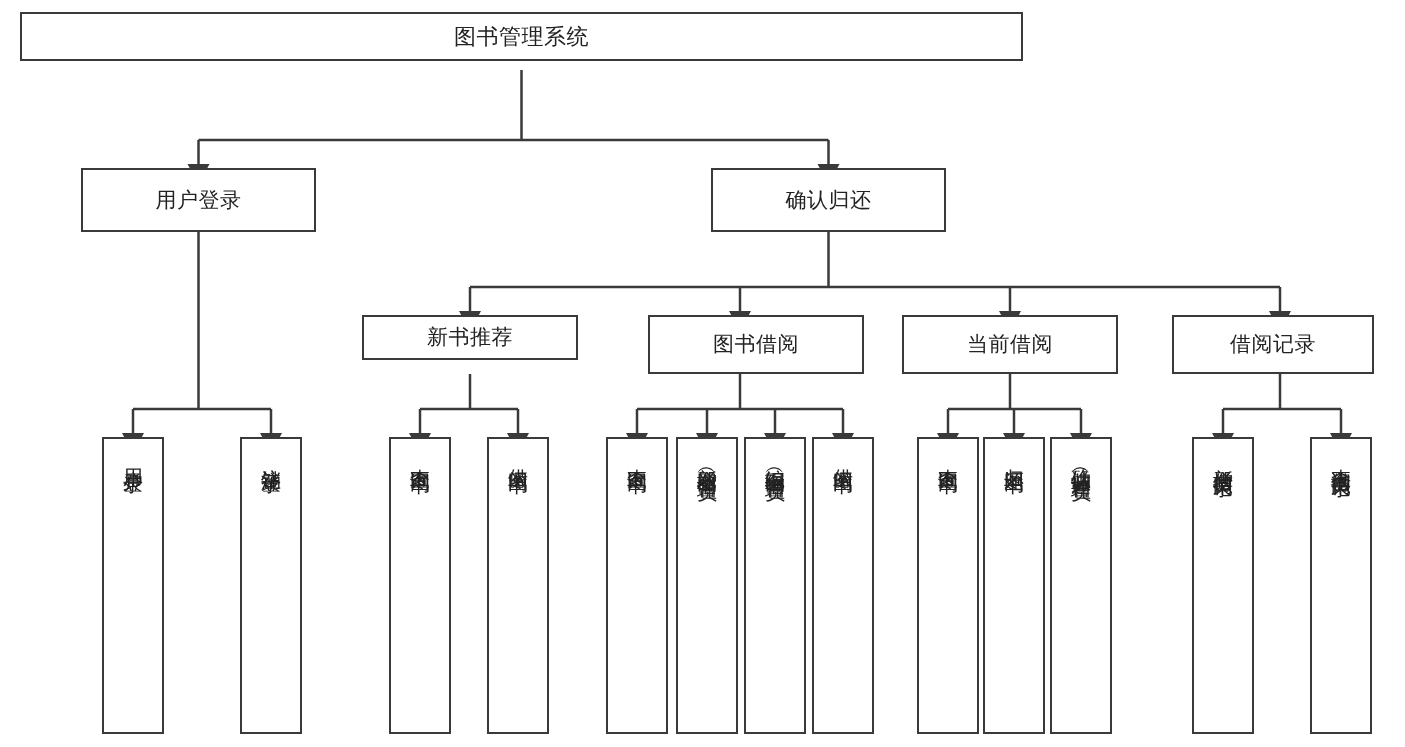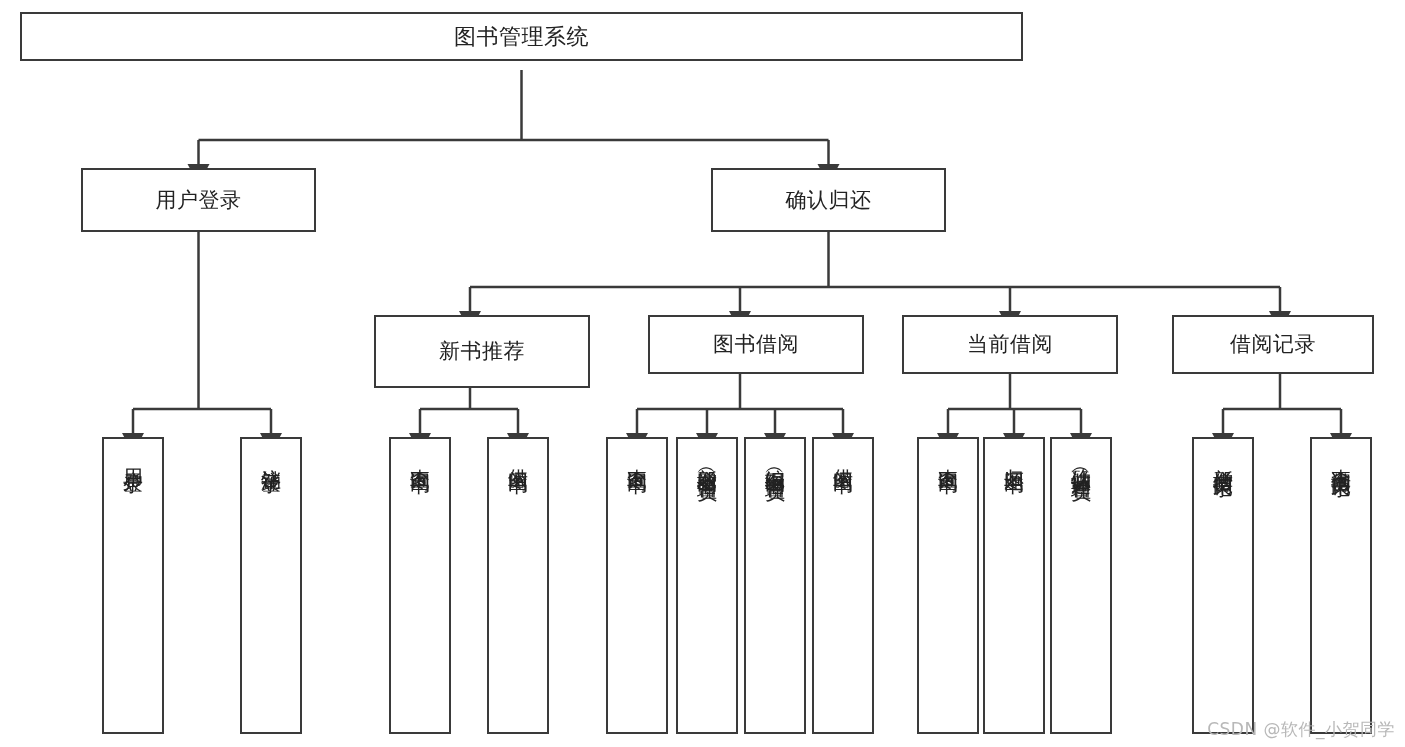--- a/index.html
+++ b/index.html
@@ -114,21 +114,21 @@
   <div id="node-layer">
       <div class="node root" style="left: 20px; top: 12px; width: 1003px; height: 49px;">
         <span class="label">图书管理系统</span>
       </div>
       <div class="node" style="left: 81px; top: 168px; width: 235px; height: 64px;">
         <span class="label">用户登录</span>
       </div>
       <div class="node" style="left: 711px; top: 168px; width: 235px; height: 64px;">
         <span class="label">确认归还</span>
       </div>
-      <div class="node" style="left: 362px; top: 315px; width: 216px; height: 73px; margin-left: 12px;">
+      <div class="node" style="left: 362px; top: 315px; width: 216px; height: 45px;">
         <span class="label">新书推荐</span>
       </div>
       <div class="node" style="left: 648px; top: 315px; width: 216px; height: 59px;">
         <span class="label">图书借阅</span>
       </div>
       <div class="node" style="left: 902px; top: 315px; width: 216px; height: 59px;">
         <span class="label">当前借阅</span>
       </div>
       <div class="node" style="left: 1172px; top: 315px; width: 202px; height: 59px;">
         <span class="label">借阅记录</span>
@@ -166,14 +166,13 @@
       <div class="node vertical" style="left: 1050px; top: 437px; width: 62px; height: 297px;">
         <span class="label">确认归还（管理员）</span>
       </div>
       <div class="node vertical" style="left: 1192px; top: 437px; width: 62px; height: 297px;">
         <span class="label">新增借阅记录</span>
       </div>
       <div class="node vertical" style="left: 1310px; top: 437px; width: 62px; height: 297px;">
         <span class="label">查询借阅记录</span>
       </div>
     </div>
-  <div class="watermark">CSDN @软件_小贺同学</div>
 </div>
 
 </body></html>

